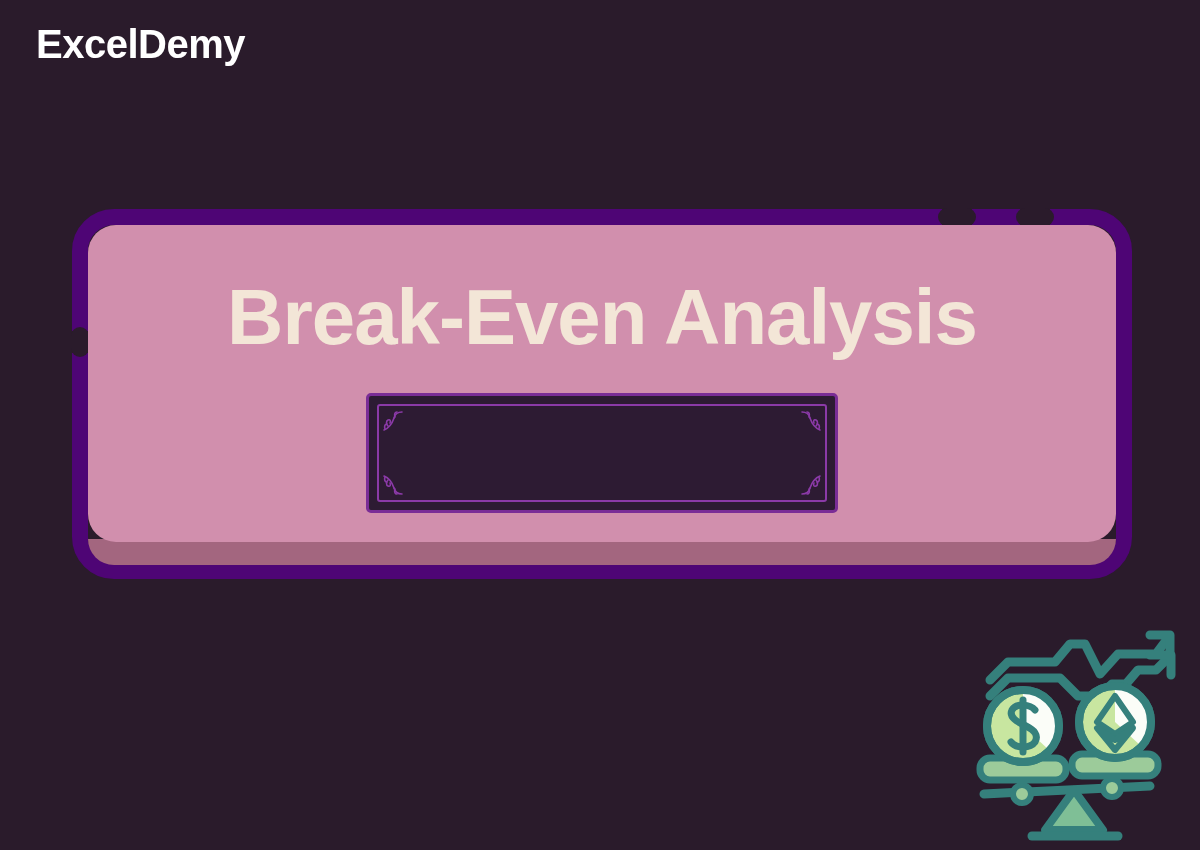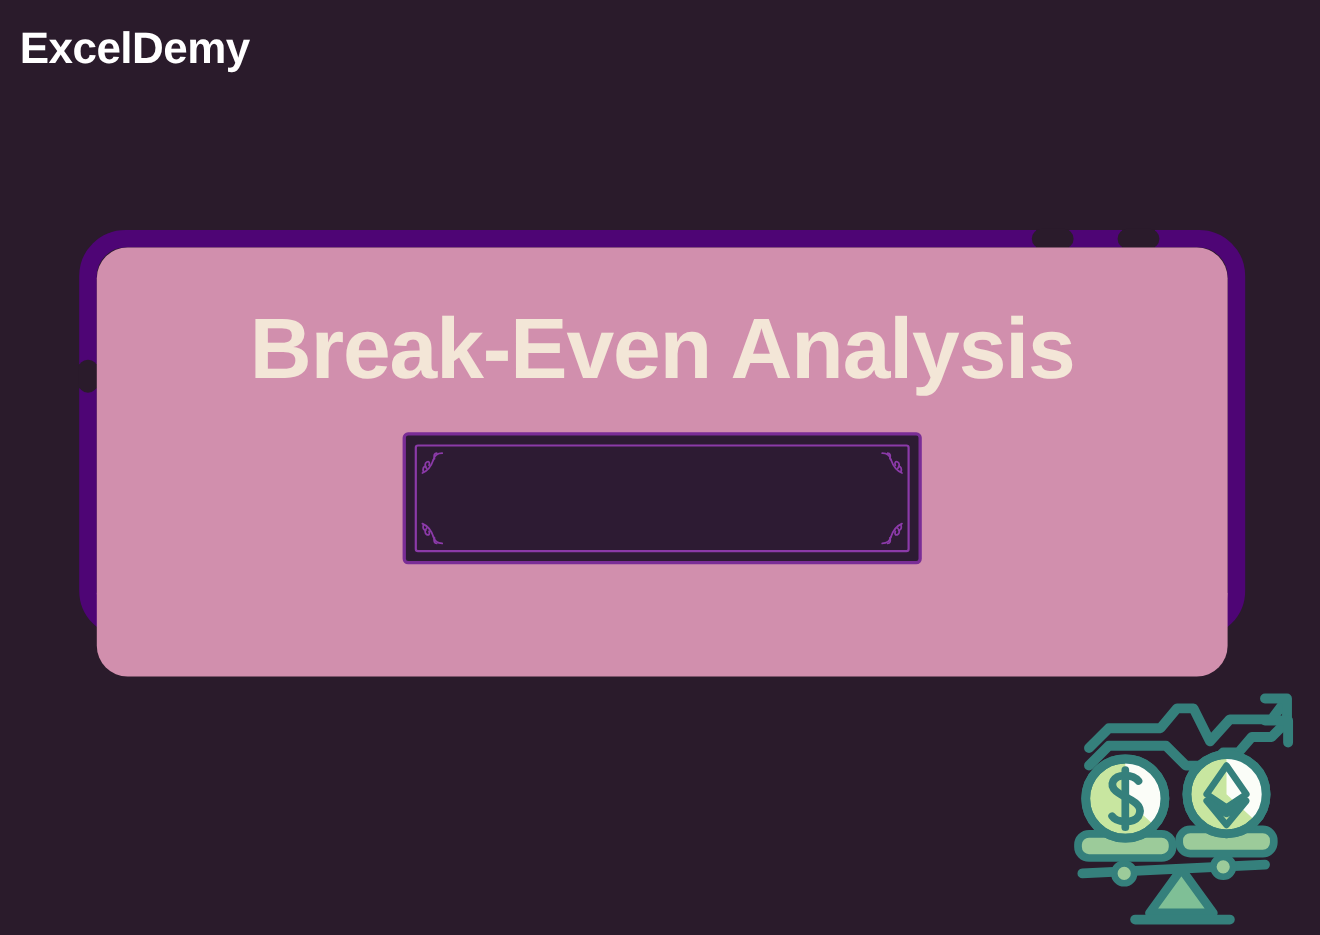--- a/index.html
+++ b/index.html
@@ -13,21 +13,21 @@
 
   body {
     background: #2A1B2B;
     font-family: "Liberation Sans", "DejaVu Sans", sans-serif;
     position: relative;
   }
 
   
   #brand-logo {
     position: absolute;
-    left: 18px;
+    left: 36px;
     top: 24px;
     font-size: 40px;
     font-weight: 700;
     letter-spacing: -0.5px;
     color: #FFFFFF;
     line-height: 1;
     white-space: nowrap;
   }
 
   
@@ -46,21 +46,21 @@
     width: 100%; height: 100%;
     overflow: visible;
   }
 
   
   #hero-card {
     position: absolute;
     left: 16px;
     top: 16px;
     width: 1028px;
-    height: 390px;
+    height: 317px;
     background: #D18FAD;
     border-radius: 28px;
   }
 
   
   #hero-base-strip {
     position: absolute;
     left: 16px;
     top: 330px;
     width: 1028px;

